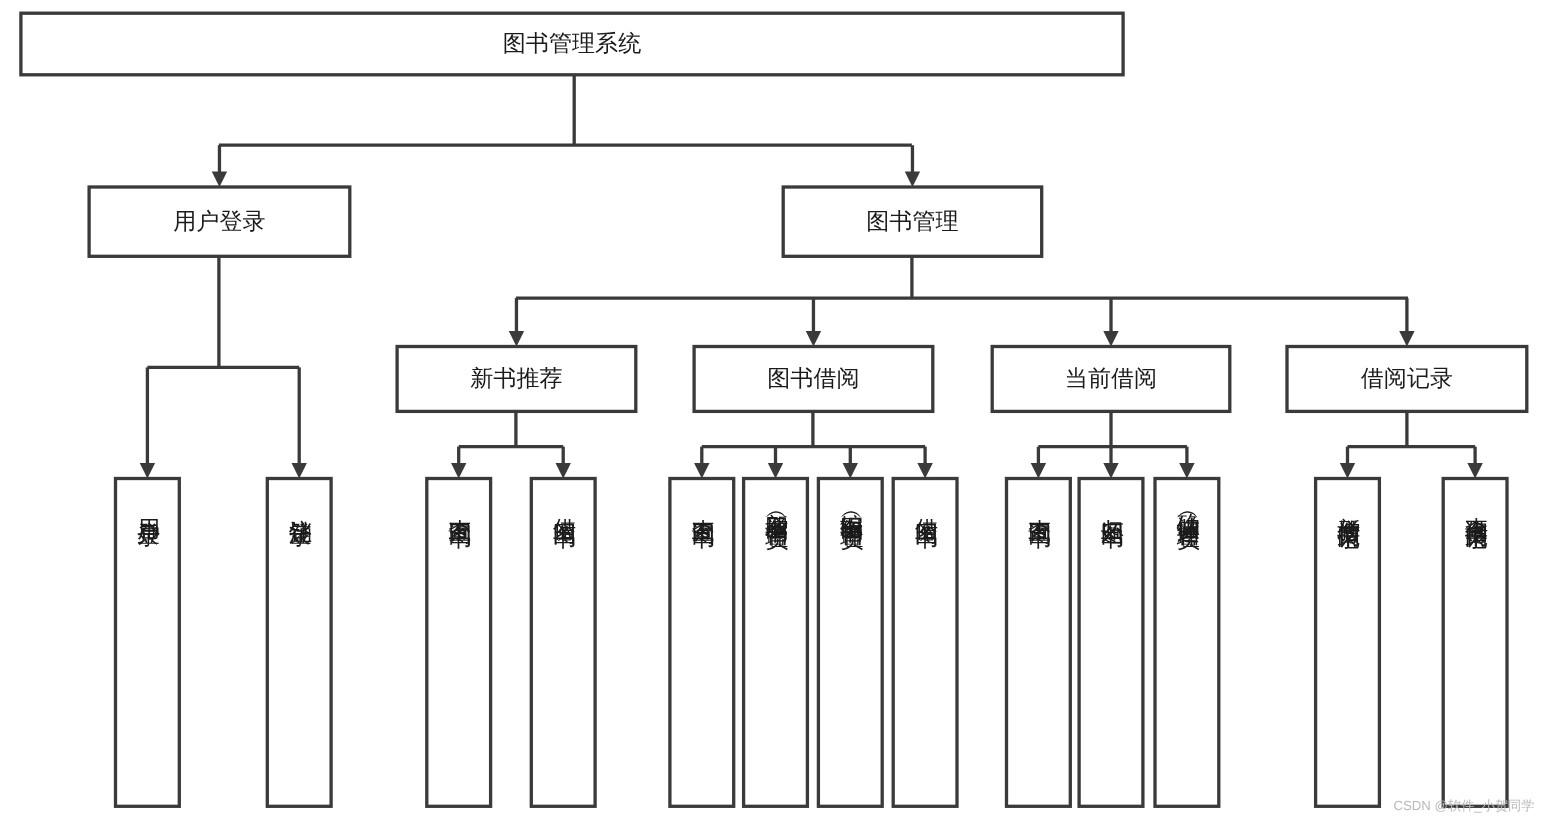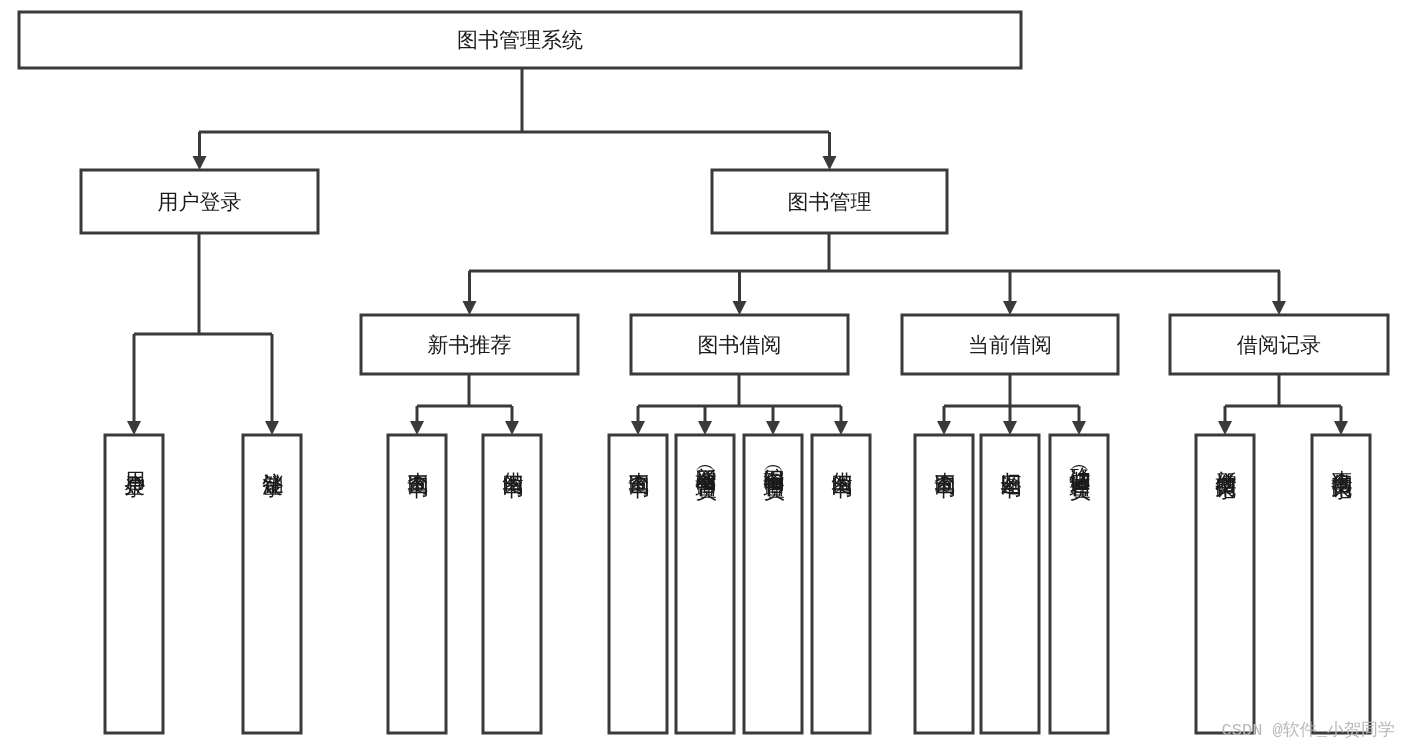--- a/index.html
+++ b/index.html
@@ -20,22 +20,22 @@
   .node-label-v{
     font-family:"DejaVu Sans","Liberation Sans",sans-serif;
     font-size:21px;fill:#1b1b1b;
     writing-mode:vertical-rl;
     text-orientation:upright;
     letter-spacing:2px;
     dominant-baseline:middle;text-anchor:middle;
   }
   .watermark{
     position:absolute;right:10px;bottom:6px;
-    font-family:Liberation Mono, monospace;
-    font-size:17px;color:#b9b9b9;white-space:nowrap;
+    font-family:Liberation Sans, sans-serif;
+    font-size:12px;color:#b9b9b9;white-space:nowrap;
     user-select:none;pointer-events:none;
   }
 </style>
 </head>
 <body>
 
 <svg id="diagram" viewBox="0 0 1405 747" xmlns="http://www.w3.org/2000/svg">
   <g id="edges-layer">
       <line x1="522" y1="68" x2="522" y2="132" class="edge"></line>
       <line x1="199" y1="132" x2="829" y2="132" class="edge"></line>

